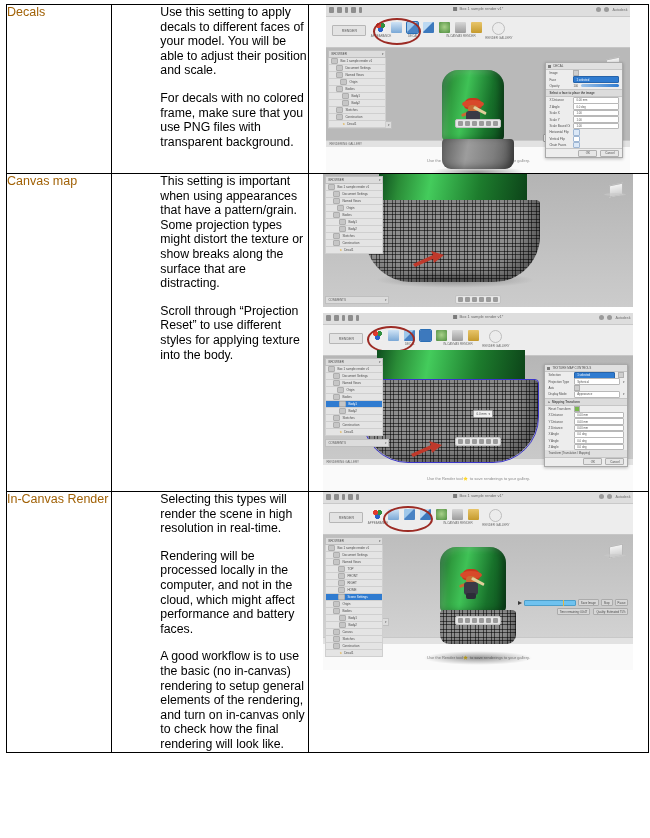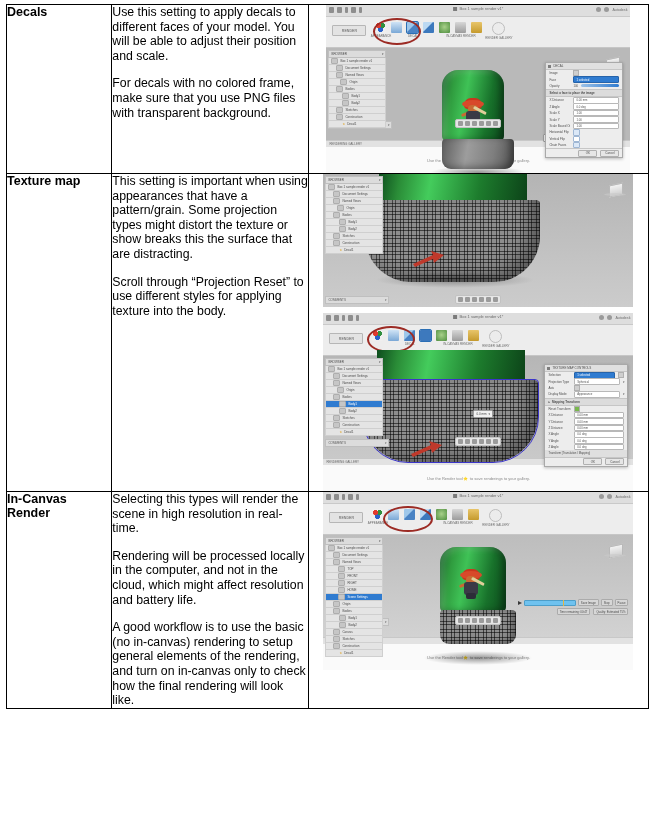--- a/index.html
+++ b/index.html
@@ -5,22 +5,22 @@
   html,body{margin:0;padding:0;background:#fff;}
   body{width:650px;height:838px;font-family:"Liberation Sans",sans-serif;overflow:hidden;}
   .page{position:relative;width:650px;height:838px;background:#fff;}
 
   table.guide{border-collapse:collapse;table-layout:fixed;width:643px;margin:4px 0 0 6px;}
   table.guide td{border:1.4px solid #000;vertical-align:top;padding:0;}
   td.c-term{width:104px;padding:6px 6px 6px 8px;}
   td.c-desc{width:195px;padding:6px 8px 6px 8px;}
   td.c-shot{width:338px;padding:6px 4px 6px 6px;}
 
-  .term{font-weight:bold;font-size:12.5px;line-height:14px;color:#000000;}
-  .desc{font-size:12.3px;line-height:14.6px;color:#000;}
+  .term{font-weight:normal;font-size:12.5px;line-height:14px;color:#a16207;}
+  .desc{font-size:12.3px;line-height:14.6px;color:#000;margin-left:48px;}
   .desc p{margin:0 0 13px 0;}
   .desc p:last-child{margin-bottom:0;}
 
   
   .shot{position:relative;background:#e9e9e9;border:0;overflow:hidden;margin:0 auto;}
   .shot.s1{width:304px;height:168px;}
   .shot.s2{width:310px;height:133px;}
   .shot.s3{width:310px;height:178px;}
   .shot.s4{width:310px;height:178px;}
 
@@ -376,25 +376,25 @@
             <div class="f-footer">
                 <span>Use the Render tool ⭐ to save renderings to your gallery.</span>
               </div>
           </div>
 
         </td>
       </tr>
 
       <tr>
         <td class="c-term">
-          <div class="term">Texture map</div>
+          <div class="term">Canvas map</div>
         </td>
         <td class="c-desc">
           <div class="desc">
-            <p>This setting is important when using appearances that have a pattern/grain. Some projection types might distort the texture or show breaks this the surface that are distracting.</p>
+            <p>This setting is important when using appearances that have a pattern/grain. Some projection types might distort the texture or show breaks along the surface that are distracting.</p>
             <p>Scroll through “Projection Reset” to use different styles for applying texture into the body.</p>
           </div>
         </td>
         <td class="c-shot">
 
           <div class="shot s2" style="margin-bottom:6px;">
             <div class="f-body" style="height:100%;position:relative;background:linear-gradient(#b4b4b4,#cccccc);">
               <div class="f-browser">
                 <div class="bhdr">
                     <span>BROWSER</span>
@@ -716,21 +716,21 @@
         </td>
       </tr>
 
       <tr>
         <td class="c-term">
           <div class="term">In-Canvas Render</div>
         </td>
         <td class="c-desc">
           <div class="desc">
             <p>Selecting this types will render the scene in high resolution in real-time.</p>
-            <p>Rendering will be processed locally in the computer, and not in the cloud, which might affect resolution and battery life.</p>
+            <p>Rendering will be processed locally in the computer, and not in the cloud, which might affect performance and battery faces.</p>
             <p>A good workflow is to use the basic (no in-canvas) rendering to setup general elements of the rendering, and turn on in-canvas only to check how the final rendering will look like.</p>
           </div>
         </td>
         <td class="c-shot">
 
           <div class="shot s4" style="display:flex;flex-direction:column;">
             <div class="f-titlebar">
               <div class="f-qat">
                 <i></i>
                   <i></i>

